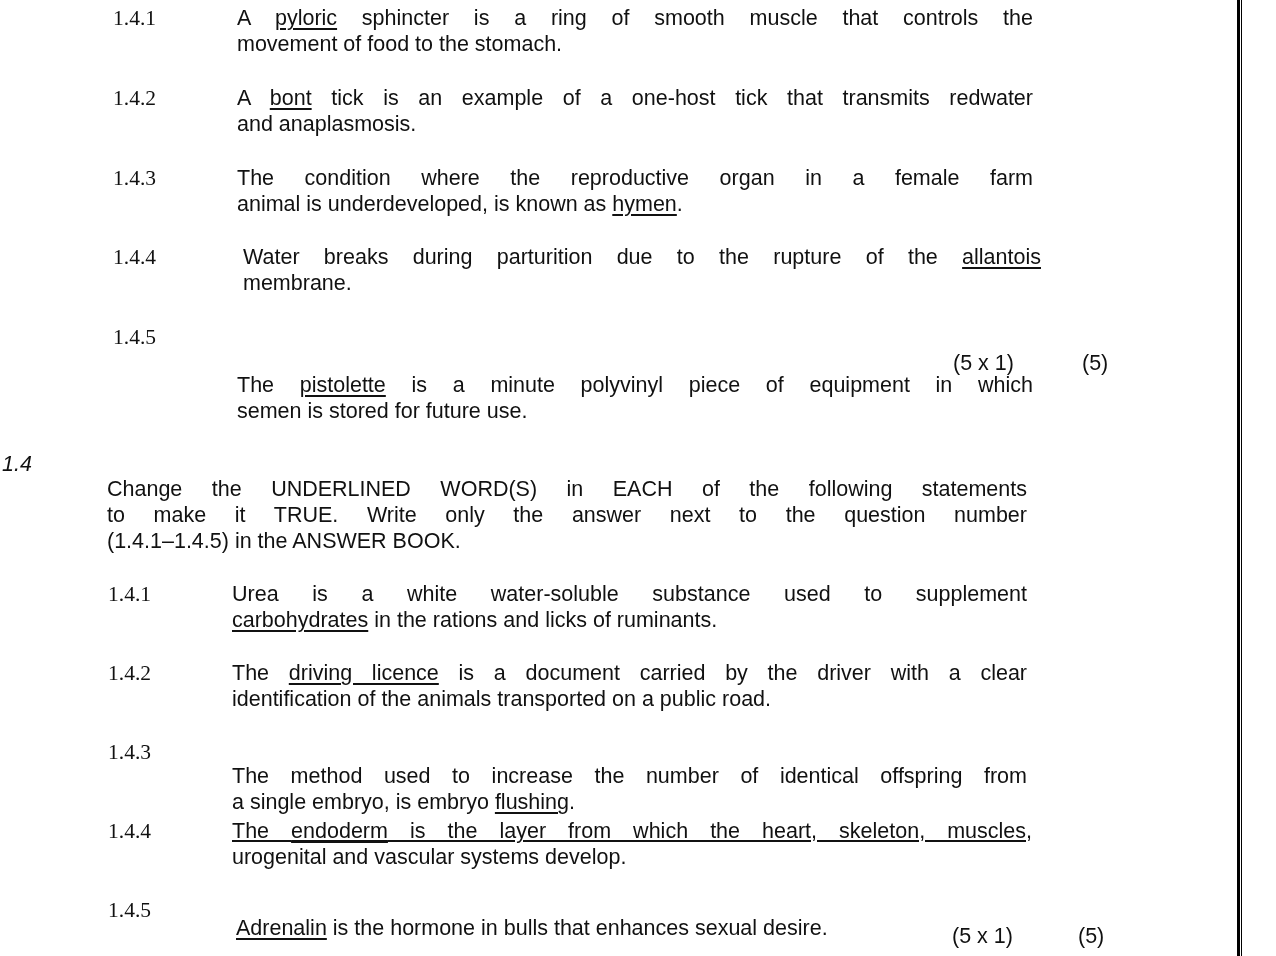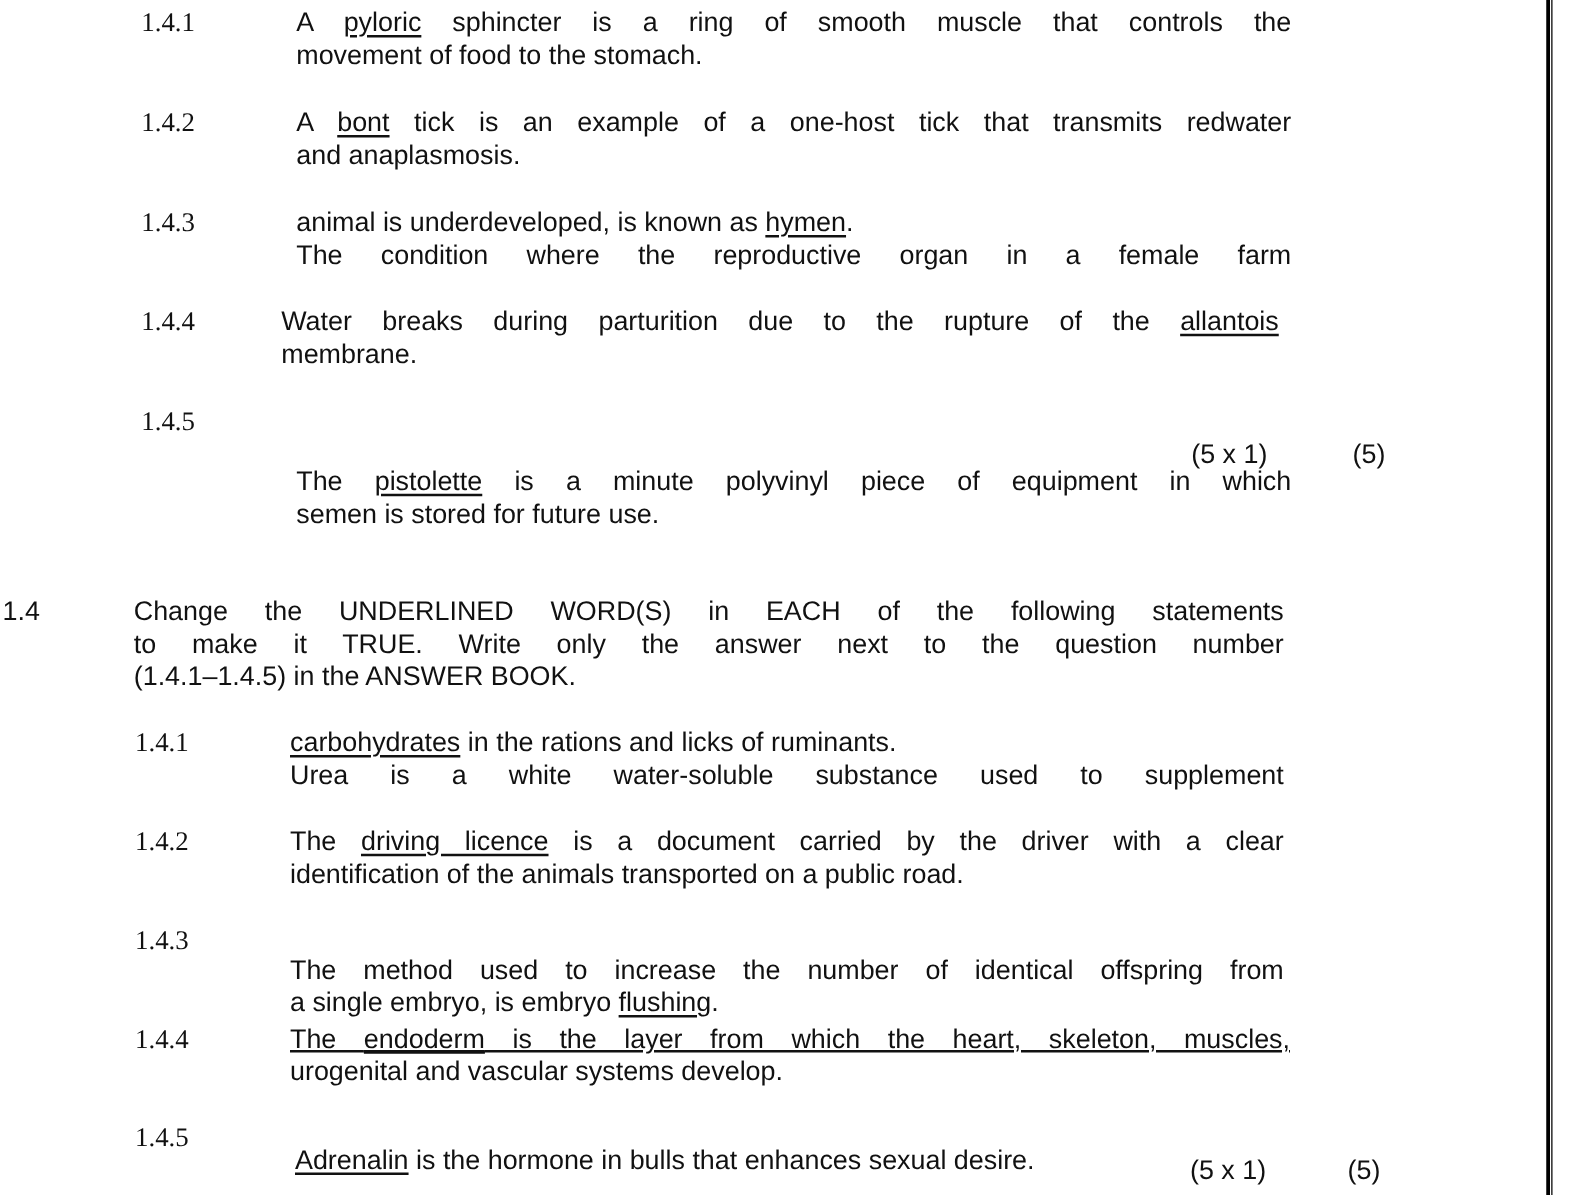--- a/index.html
+++ b/index.html
@@ -82,58 +82,58 @@
     <span class="num">1.4.2</span>
     <div class="text" style="left:124px; width:796px;">
       <span class="line" style="text-align-last:justify;"><span>A </span><u>bont</u><span> tick is an example of a one-host tick that transmits redwater</span></span>
       <span class="line"><span>and anaplasmosis.</span></span>
     </div>
   </div>
 
   <div class="item" style="left:113px; top:165px; width:920px;">
     <span class="num">1.4.3</span>
     <div class="text" style="left:124px; width:796px;">
+      <span class="line" style="text-align-last:justify;"><span>The condition where the reproductive organ in a female farm</span></span>
       <span class="line"><span>animal is underdeveloped, is known as </span><u>hymen</u><span>.</span></span>
-      <span class="line" style="text-align-last:justify;"><span>The condition where the reproductive organ in a female farm</span></span>
     </div>
   </div>
 
   <div class="item" style="left:113px; top:244px; width:920px;">
     <span class="num">1.4.4</span>
-    <div class="text" style="left:112px; width:798px;">
+    <div class="text" style="left:130px; width:798px;">
       <span class="line" style="text-align-last:justify;"><span>Water breaks during parturition due to the rupture of the </span><u>allantois</u></span>
       <span class="line"><span>membrane.</span></span>
     </div>
   </div>
 
   <div class="item" style="left:113px; top:324px; width:920px;">
     <span class="num">1.4.5</span>
     <div class="text" style="left:124px; width:796px;">
       <span class="line" style="text-align-last:justify;margin-top:48px;"><span>The </span><u>pistolette</u><span> is a minute polyvinyl piece of equipment in which</span></span>
       <span class="line"><span>semen is stored for future use.</span></span>
     </div>
   </div>
 
   <span class="marks" style="left:953px; top:350px;">(5 x 1)</span>
   <span class="marks" style="left:1082px; top:350px;">(5)</span>
 </div>
 
 <div>
-  <span class="section-num" style="left:2px; top:476px;">1.4</span>
+  <span class="section-num" style="left:2px; top:451px;font-style:italic;">1.4</span>
   <div class="text" style="left:107px; top:476px; width:920px;">
     <span class="line" style="text-align-last:justify;">Change the UNDERLINED WORD(S) in EACH of the following statements</span>
     <span class="line" style="text-align-last:justify;">to make it TRUE. Write only the answer next to the question number</span>
     <span class="line">(1.4.1–1.4.5) in the ANSWER BOOK.</span>
   </div>
 
   <div class="item" style="left:108px; top:581px; width:920px;">
     <span class="num">1.4.1</span>
     <div class="text" style="left:124px; width:795px;">
+      <span class="line" style="text-align-last:justify;"><span>Urea is a white water-soluble substance used to supplement</span></span>
       <span class="line"><u>carbohydrates</u><span> in the rations and licks of ruminants.</span></span>
-      <span class="line" style="text-align-last:justify;"><span>Urea is a white water-soluble substance used to supplement</span></span>
     </div>
   </div>
 
   <div class="item" style="left:108px; top:660px; width:920px;">
     <span class="num">1.4.2</span>
     <div class="text" style="left:124px; width:795px;">
       <span class="line" style="text-align-last:justify;"><span>The </span><u>driving licence</u><span> is a document carried by the driver with a clear</span></span>
       <span class="line"><span>identification of the animals transported on a public road.</span></span>
     </div>
   </div>

